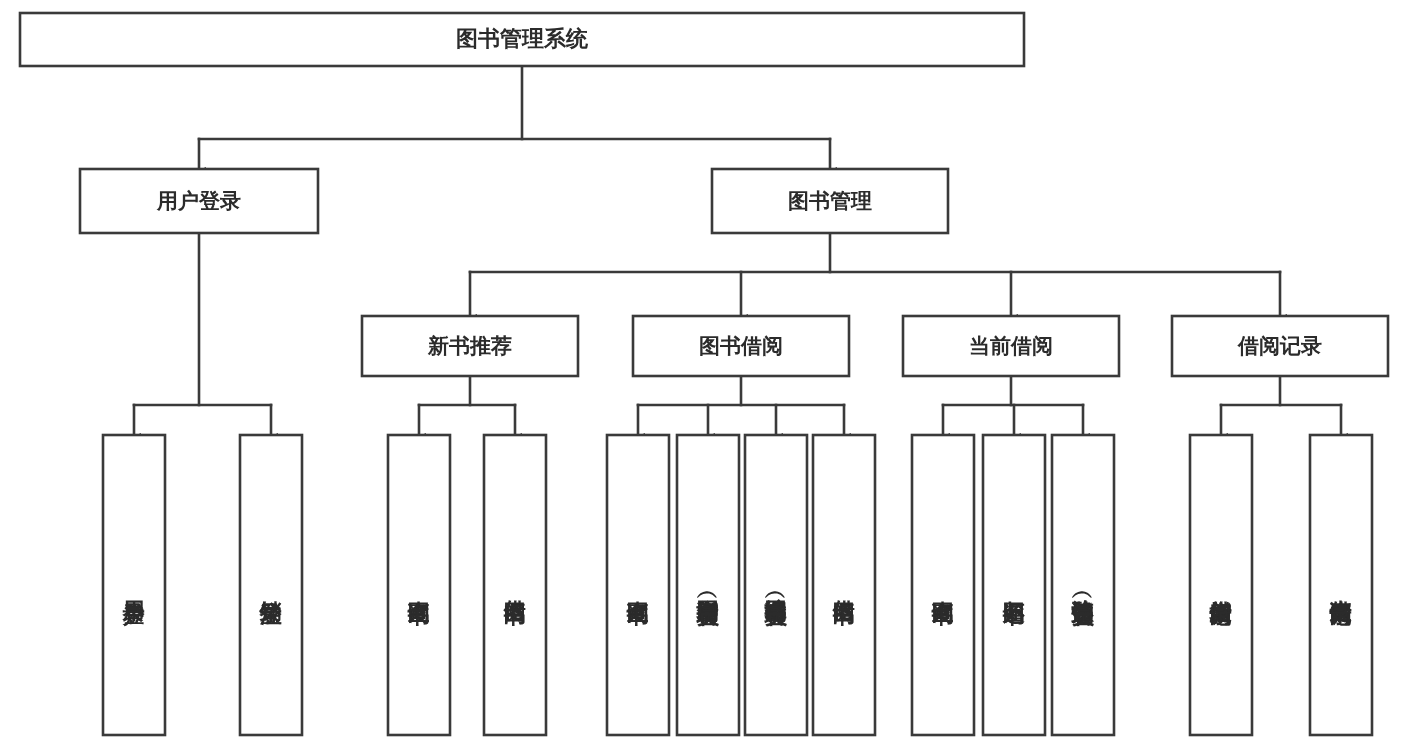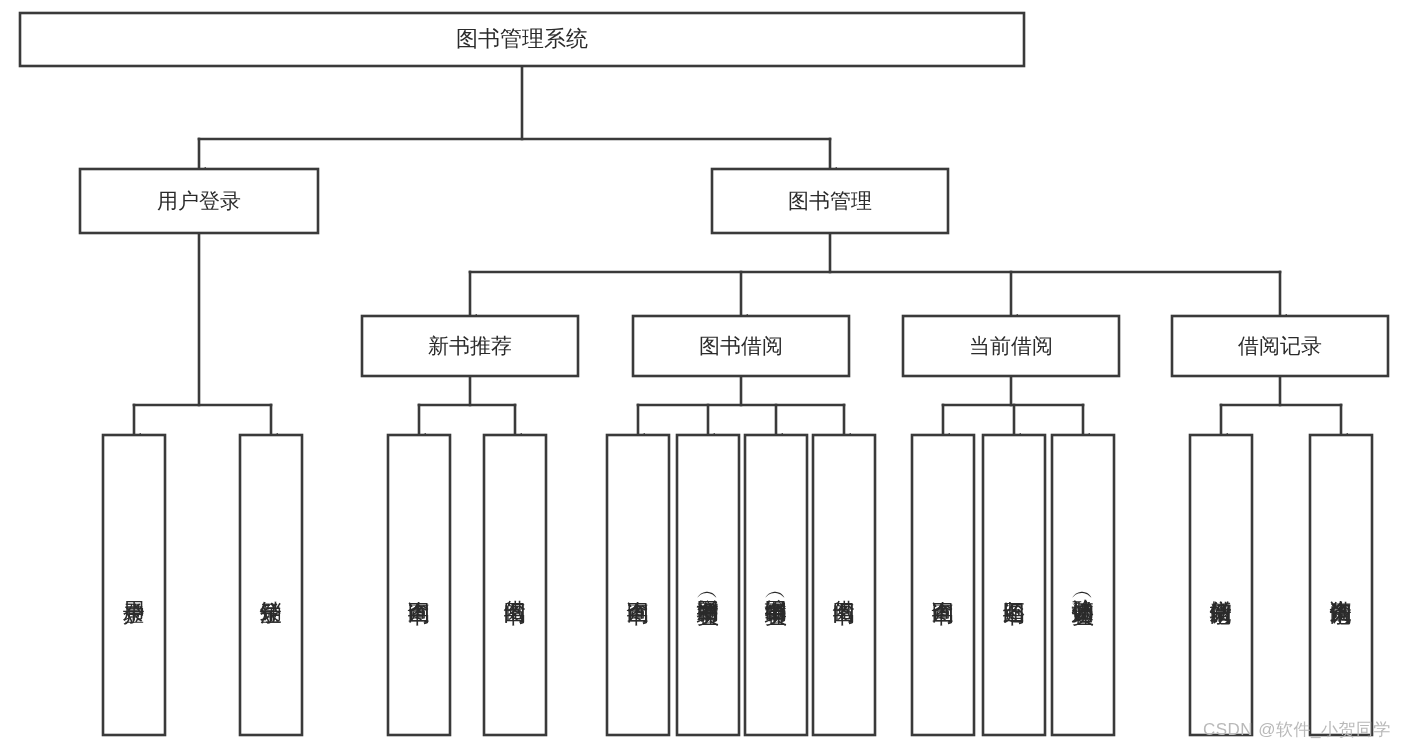--- a/index.html
+++ b/index.html
@@ -9,20 +9,21 @@
   }
   body {
     font-family: "Liberation Sans", "DejaVu Sans", sans-serif;
   }
   #canvas {
     position: relative;
     width: 1405px;
     height: 747px;
     background: #ffffff;
     overflow: hidden;
+    font-weight: bold;
   }
   #diagram-svg {
     position: absolute;
     left: 0;
     top: 0;
   }
   .node-box {
     fill: #ffffff;
     stroke: #3a3a3a;
     stroke-width: 2.6;
@@ -194,14 +195,13 @@
         <span class="leaf-label">确认归还（管理员）</span>
       </div>
       <div class="leaf-label-wrap" style="left: 1190px; top: 435px; width: 62px; height: 300px;">
         <span class="leaf-label">新增借阅记录</span>
       </div>
       <div class="leaf-label-wrap" style="left: 1310px; top: 435px; width: 62px; height: 300px;">
         <span class="leaf-label">查询借阅记录</span>
       </div>
     </div>
 
-  <div class="watermark">CSDN @软件_小贺同学</div>
 </div>
 
 </body></html>

